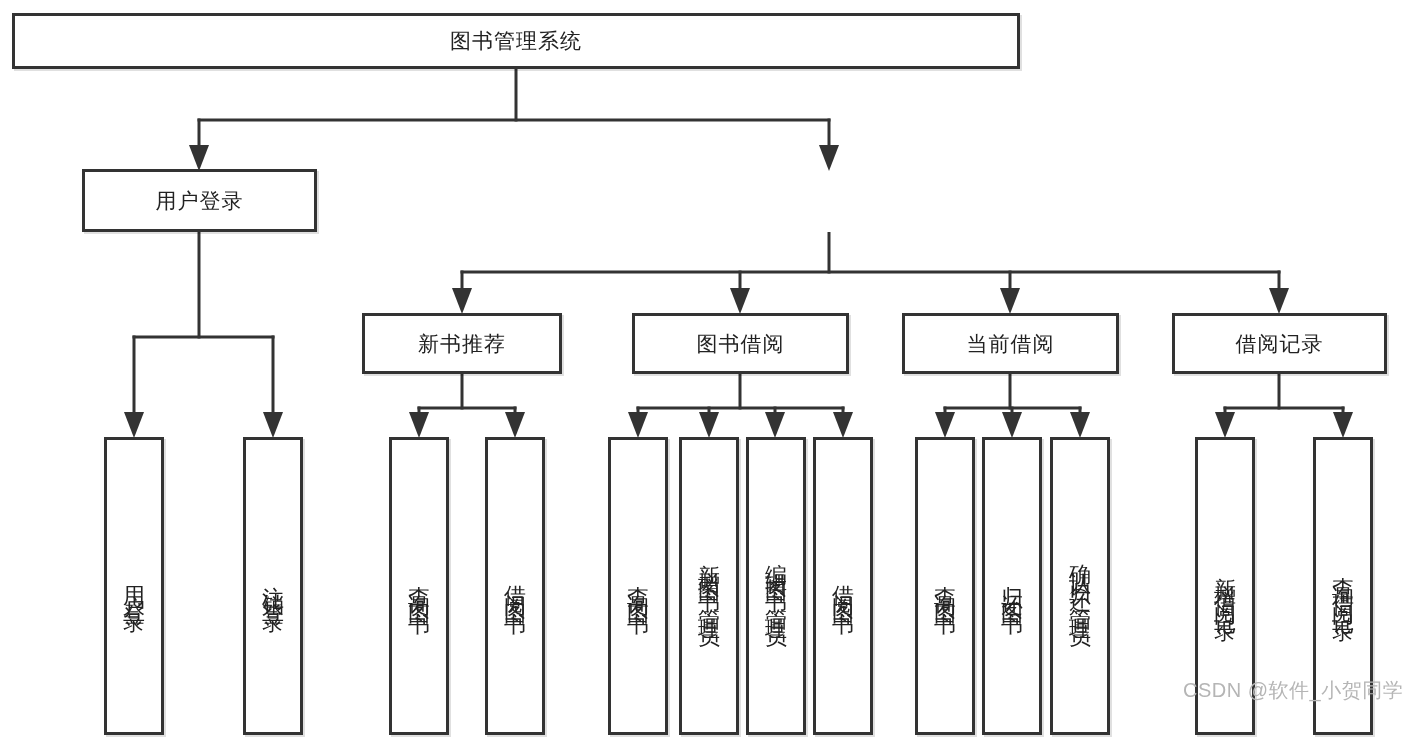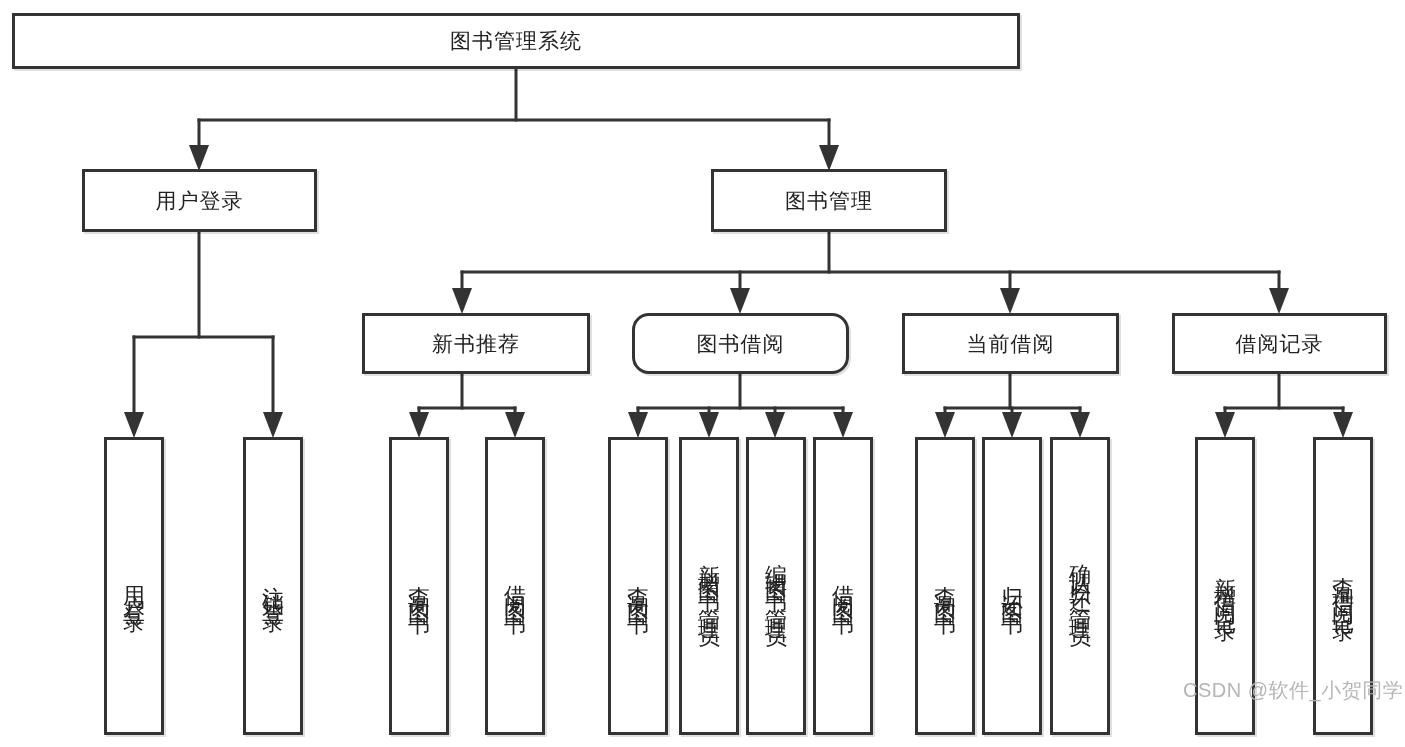--- a/index.html
+++ b/index.html
@@ -141,28 +141,25 @@
     <polygon points="1333,412 1353,412 1343,438"></polygon>
   </svg>
 
   <div class="node hbox" style="left:12px; top:13px; width:1008px; height:56px;">
     <span>图书管理系统</span>
   </div>
 
   <div class="node hbox" style="left:82px; top:169px; width:235px; height:63px;">
     <span>用户登录</span>
   </div>
-  <div class="node hbox" style="left:711px; top:169px; width:236px; height:63px;">
-    <span>图书管理</span>
-  </div>
-
-  <div class="node hbox" style="left:362px; top:313px; width:228px; height:61px;">
+
+  <div class="node hbox" style="left:362px; top:313px; width:200px; height:61px;">
     <span>新书推荐</span>
   </div>
-  <div class="node hbox" style="left:632px; top:313px; width:217px; height:61px;border-radius:17px;">
+  <div class="node hbox" style="left:632px; top:313px; width:217px; height:61px;">
     <span>图书借阅</span>
   </div>
   <div class="node hbox" style="left:902px; top:313px; width:217px; height:61px;text-align:center;">
     <span>当前借阅</span>
   </div>
   <div class="node hbox" style="left:1172px; top:313px; width:215px; height:61px;">
     <span>借阅记录</span>
   </div>
 
   <div class="node vbox" style="left:104px;">

